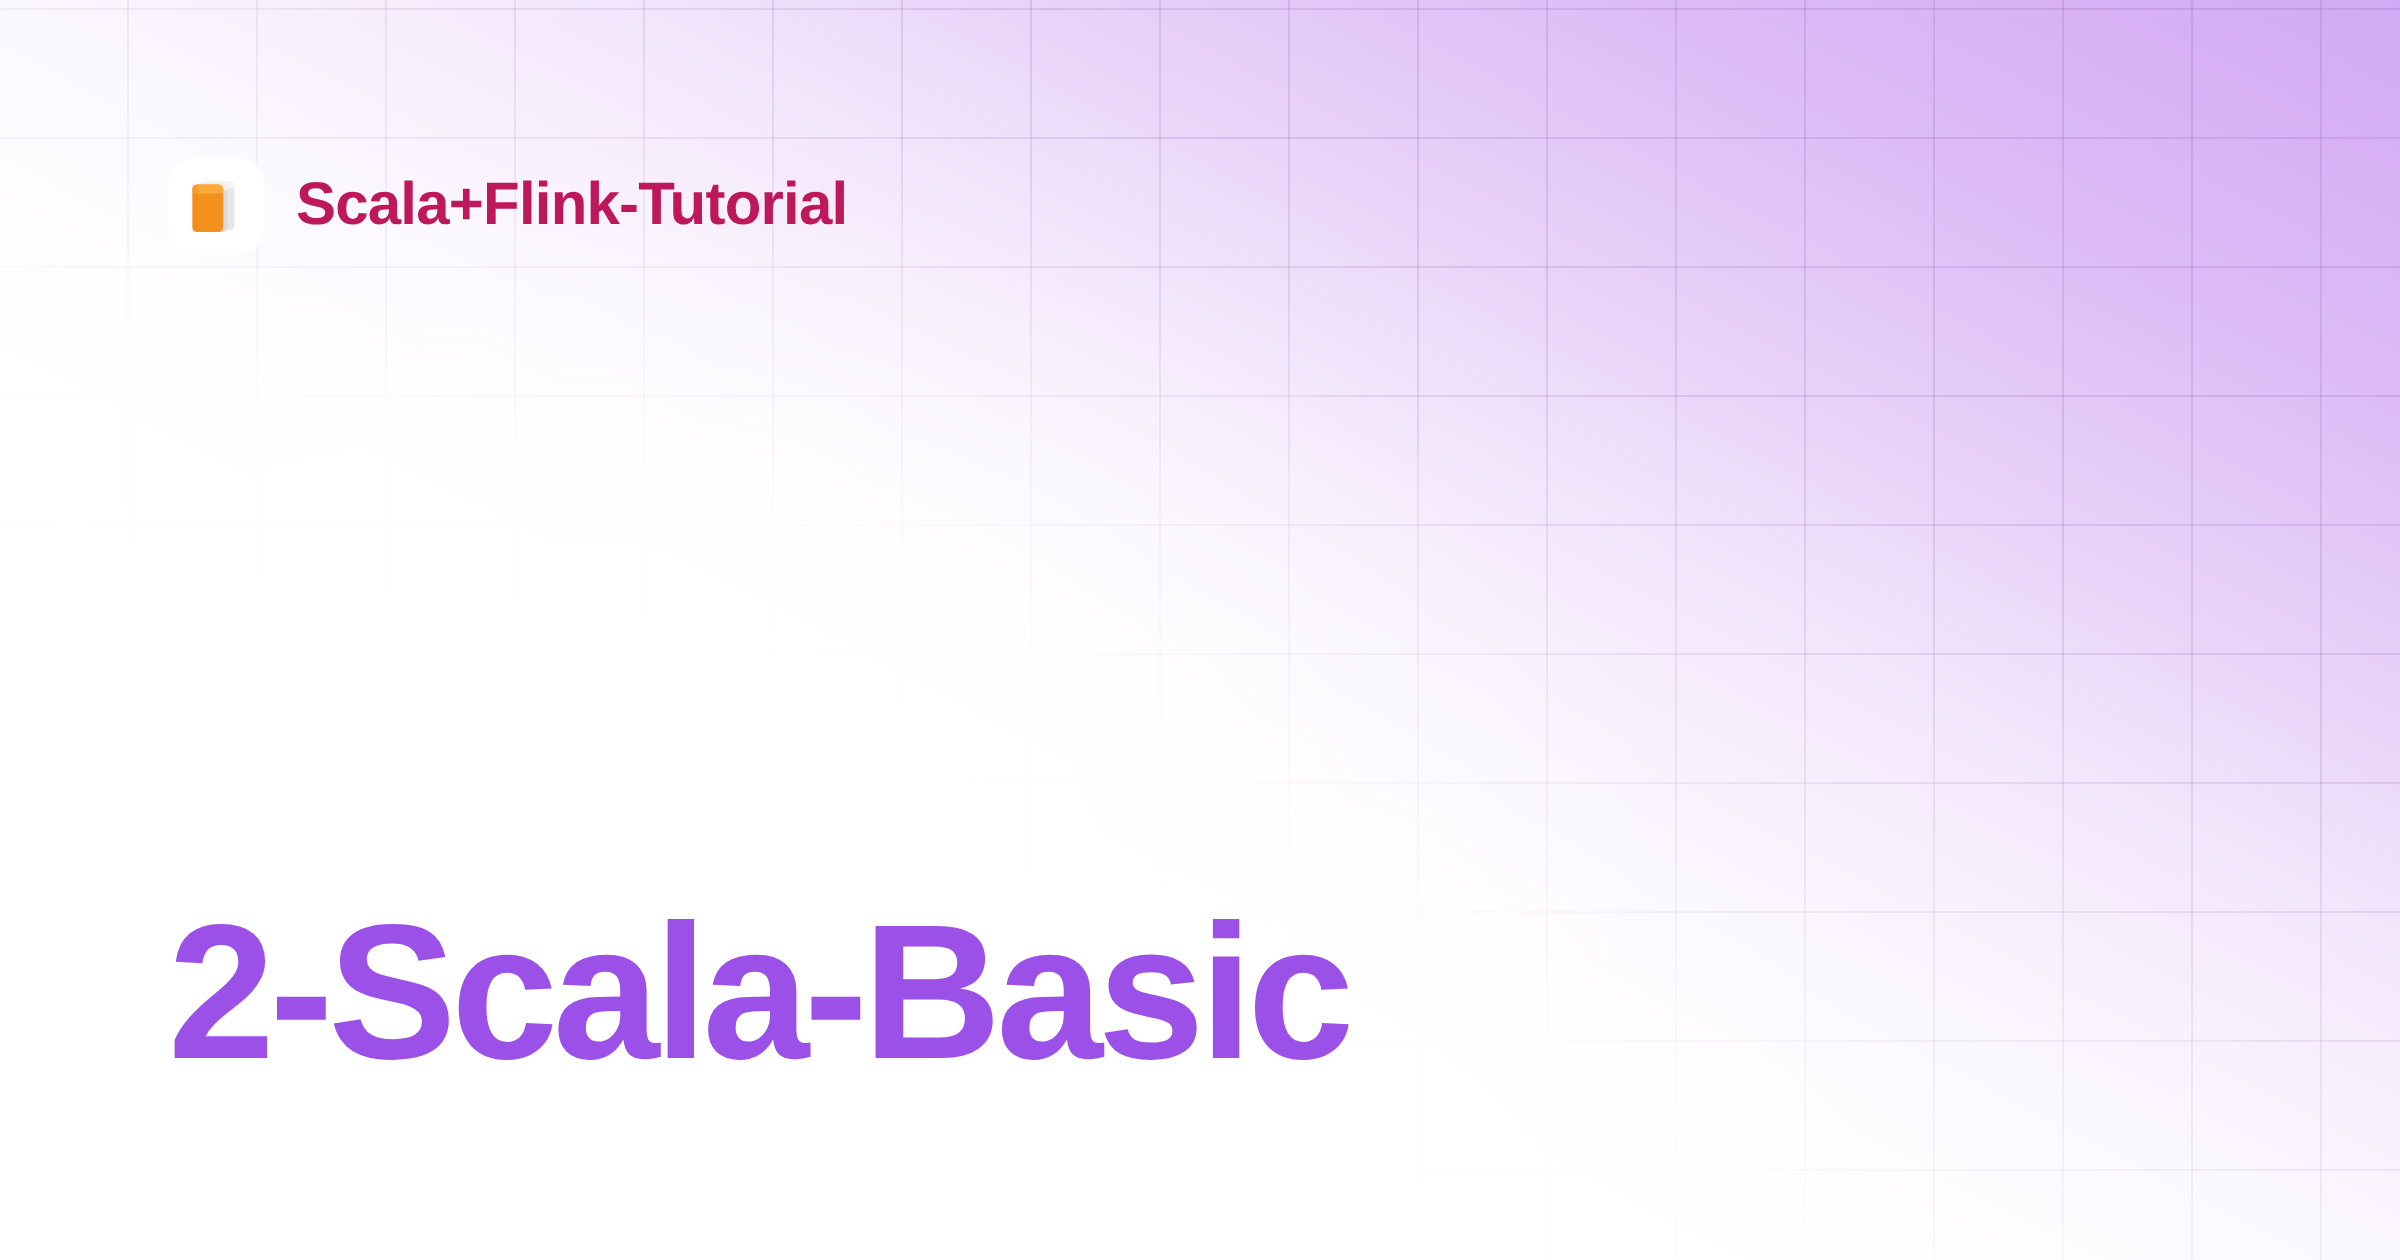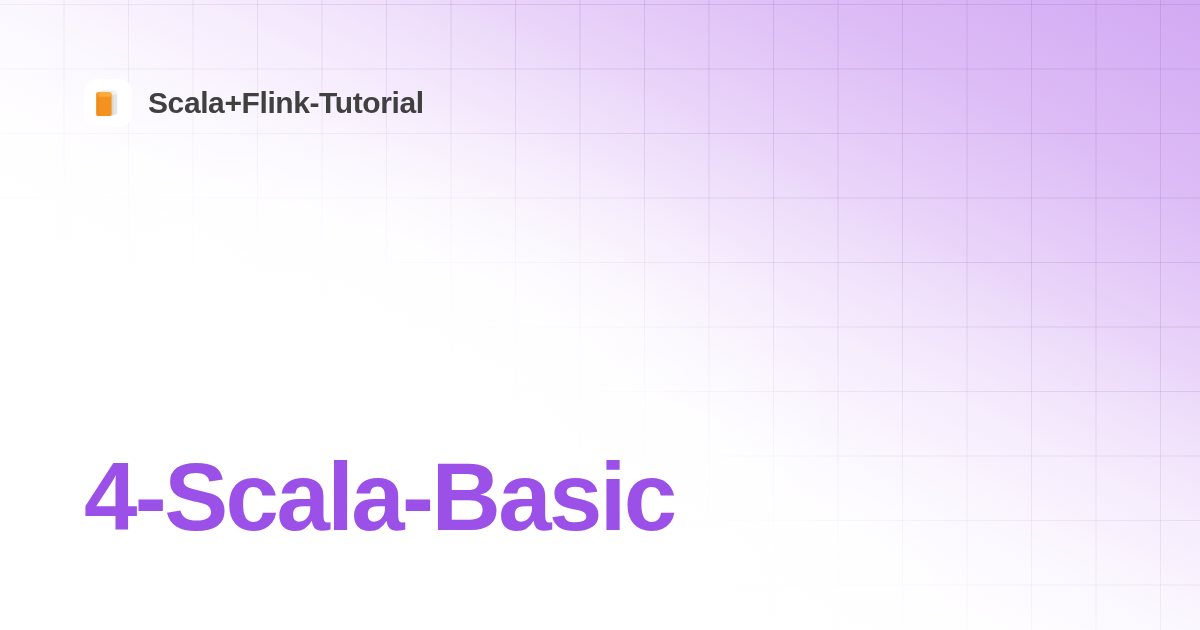--- a/index.html
+++ b/index.html
@@ -123,21 +123,21 @@
     justify-content:center;
     flex:0 0 auto;
   }
 
   .brand-icon-box svg { display:block; }
 
   .brand-name {
     font-size:30px;
     font-weight:bold;
     letter-spacing:-0.4px;
-    color:#404040;
+    color:#be185d;
     white-space:nowrap;
     line-height:1;
   }
 
   .headline {
     position:absolute;
     left:84px;
     top:449px;
     font-size:96px;
     font-weight:bold;
@@ -173,16 +173,16 @@
 
             <rect x="5.2" y="6.3" width="15.4" height="23.7" rx="2.6" fill="#f5921f"></rect>
             <path d="M7.8 6.3h10.2c1.4 0 2.6 1.2 2.6 2.6v1.9H5.2V8.9c0-1.4 1.2-2.6 2.6-2.6z" fill="#fbab3c"></path>
             <rect x="5.2" y="6.3" width="3.1" height="23.7" fill="#e8861a" opacity="0.35"></rect>
           </svg>
         </span>
       </div>
       <div class="brand-name">Scala+Flink-Tutorial</div>
     </div>
 
-    <div class="headline">4-Scala-Basic</div>
+    <div class="headline">2-Scala-Basic</div>
 
   </div>
 </div>
 
 </body></html>

